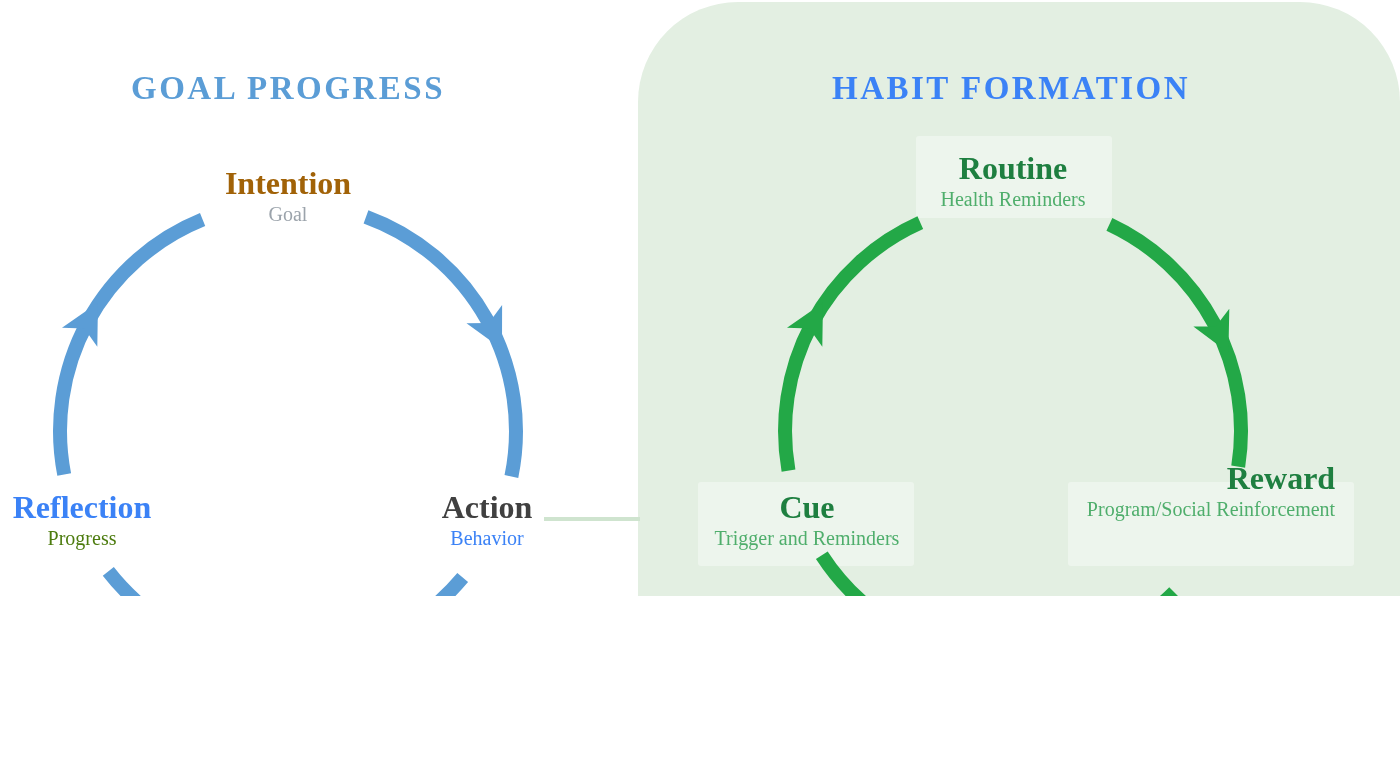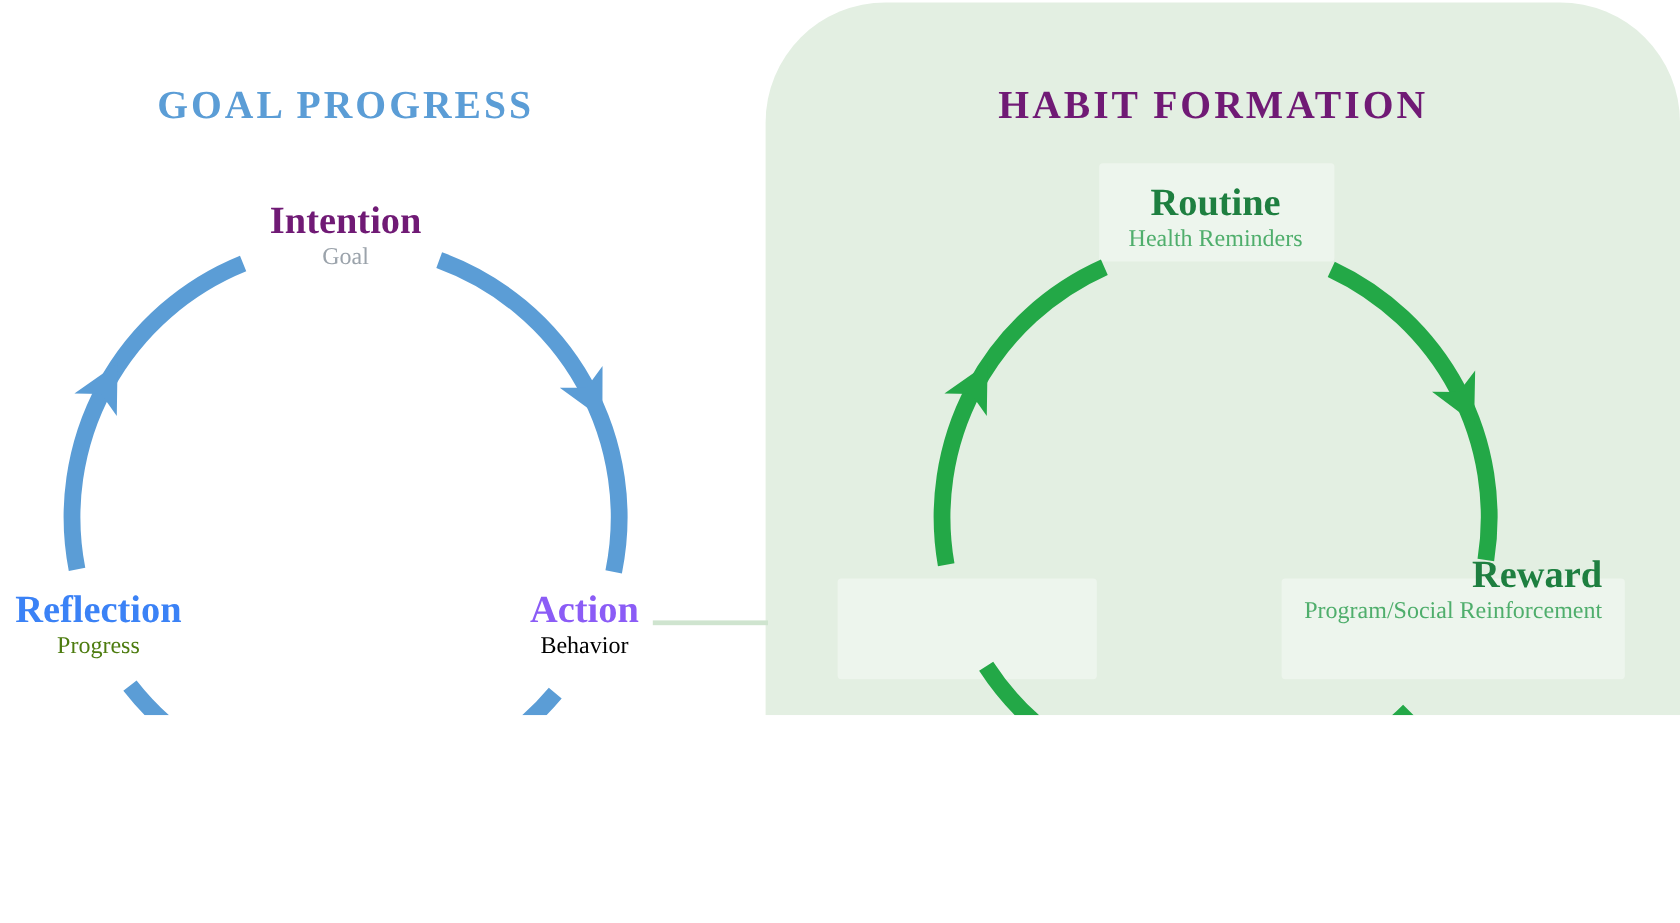--- a/index.html
+++ b/index.html
@@ -104,41 +104,45 @@
         <path d="M 1174.2 592.2 A 228 228 0 0 1 821.8 555.2" fill="none" stroke="#23a847" stroke-width="14"></path>
         <path d="M 788.5 470.6 A 228 228 0 0 1 920.3 222.7" fill="none" stroke="#23a847" stroke-width="14"></path>
         <polygon points="24,0 -15,-20 -5,0 -15,20" fill="#23a847" transform="translate(1217.9,331.1) rotate(424)"></polygon>
         <polygon points="24,0 -15,-20 -5,0 -15,20" fill="#23a847" transform="translate(1028.9,658.4) rotate(176)"></polygon>
         <polygon points="24,0 -15,-20 -5,0 -15,20" fill="#23a847" transform="translate(811.7,324.0) rotate(298)"></polygon>
       </g>
     </svg>
 
   <div class="cycle-title" id="title-goal" style="color: rgb(91, 157, 214);">GOAL PROGRESS</div>
 
-  <div class="cycle-title" id="title-habit" style="color: #701a75;">HABIT FORMATION</div>
+  <div class="cycle-title" id="title-habit" style="color: #3b82f6;">HABIT FORMATION</div>
 
   <div class="node" id="node-intention">
-    <div class="node-label" style="color: #701a75;">Intention</div>
+    <div class="node-label" style="color: #a16207;">Intention</div>
     <div class="node-sublabel" style="color: rgb(155, 163, 171);">Goal</div>
   </div>
 
   <div class="node" id="node-action">
-    <div class="node-label" style="color: #8b5cf6;">Action</div>
-    <div class="node-sublabel" style="color: #000000; text-align: center;">Behavior</div>
+    <div class="node-label" style="color: #404040;">Action</div>
+    <div class="node-sublabel" style="color: #3b82f6; text-align: center;">Behavior</div>
   </div>
 
   <div class="node" id="node-reflection">
     <div class="node-label" style="color: #3b82f6;">Reflection</div>
     <div class="node-sublabel" style="color: #4d7c0f;">Progress</div>
   </div>
 
   <div class="node" id="node-routine">
     <div class="node-label" style="color: rgb(30, 127, 64); text-align: center;">Routine</div>
     <div class="node-sublabel" style="color: rgb(79, 174, 108);">Health Reminders</div>
   </div>
 
   <div class="node" id="node-reward">
     <div class="node-label" style="color: rgb(30, 127, 64);">Reward</div>
     <div class="node-sublabel" style="color: rgb(79, 174, 108);">Program/Social Reinforcement</div>
   </div>
 
+  <div class="node" id="node-cue">
+    <div class="node-label" style="color: rgb(30, 127, 64);">Cue</div>
+    <div class="node-sublabel" style="color: rgb(79, 174, 108);">Trigger and Reminders</div>
+  </div>
 
 </div>
 
 </body></html>

